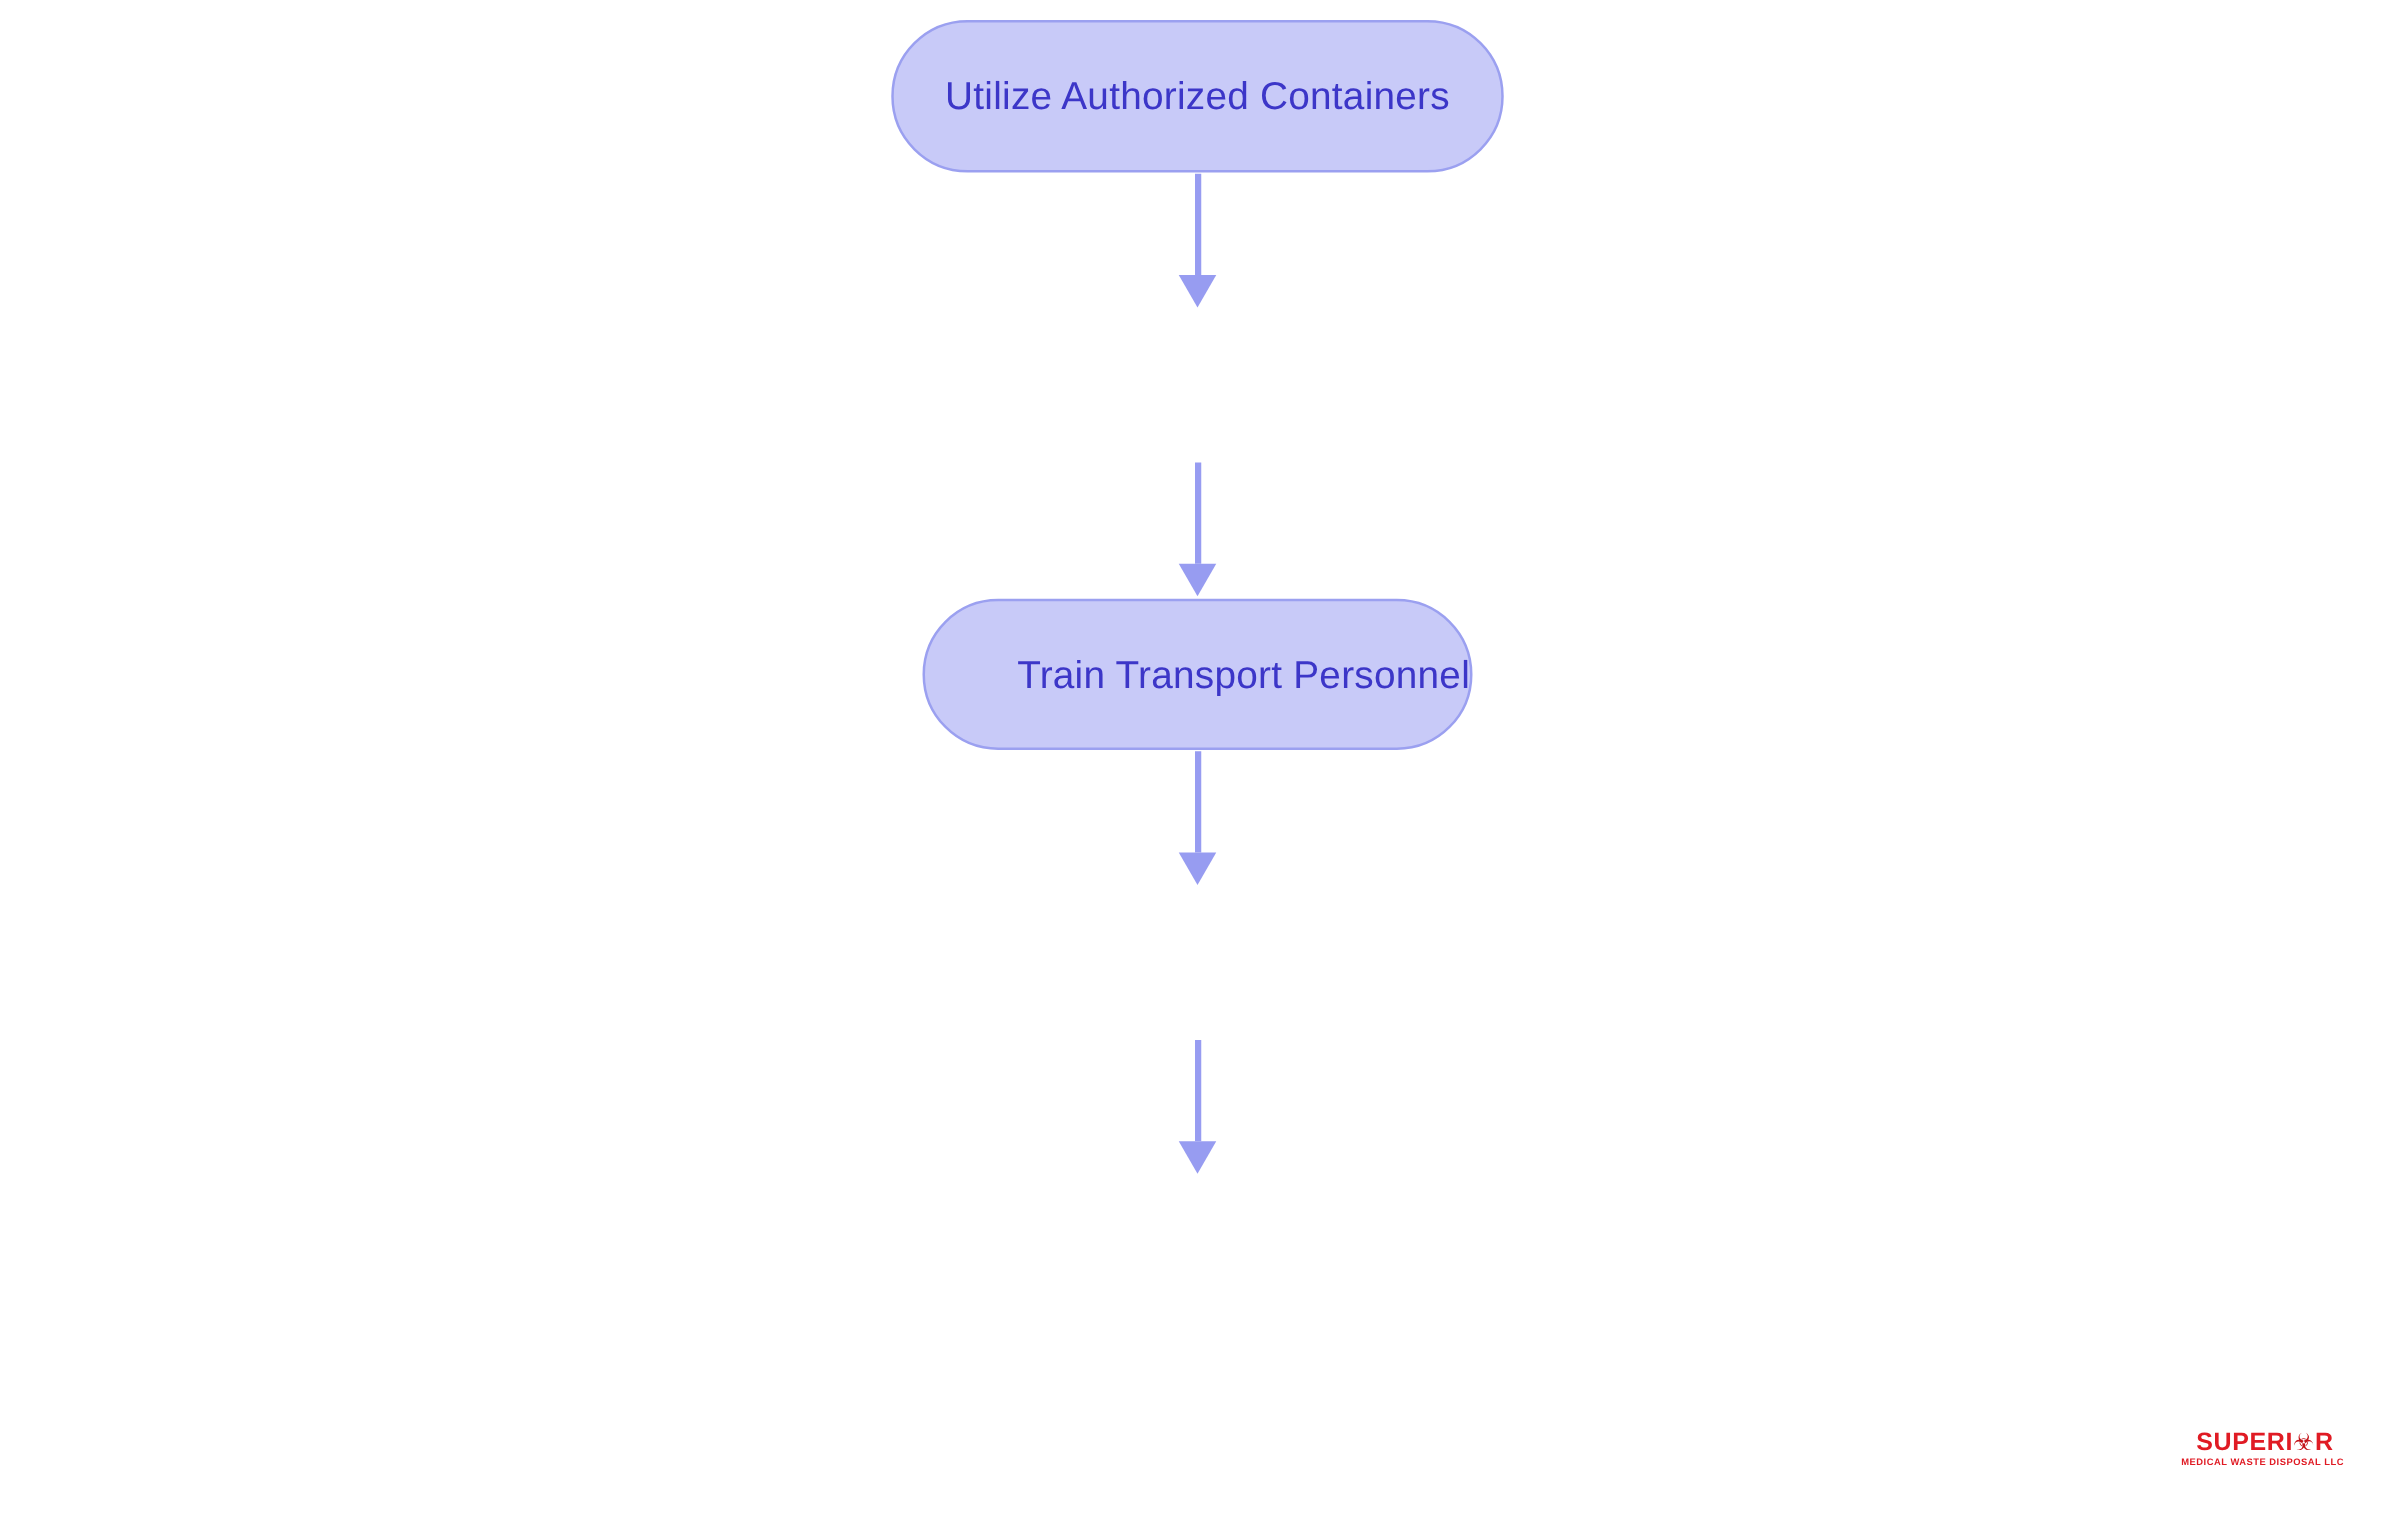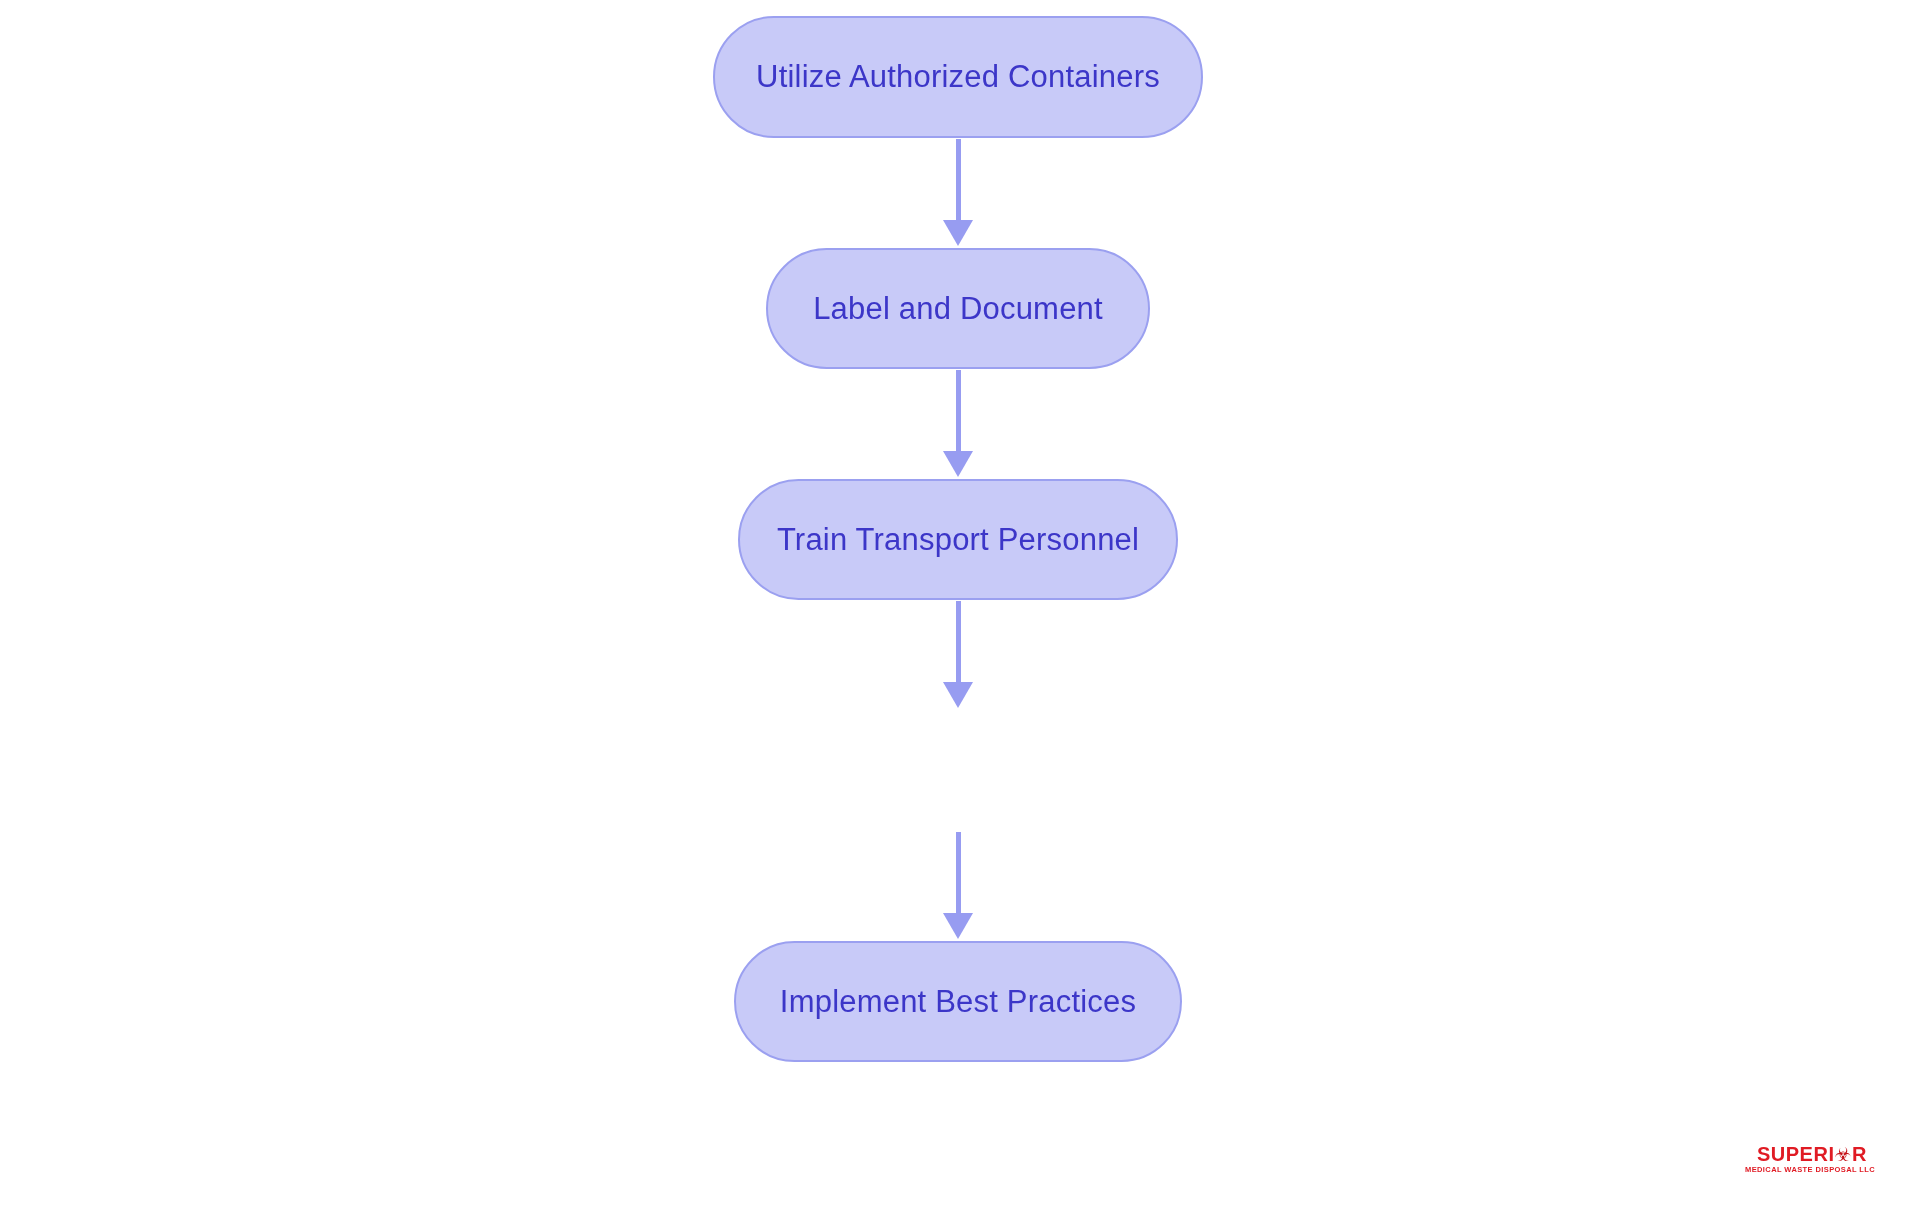--- a/index.html
+++ b/index.html
@@ -26,21 +26,21 @@
     align-items: center;
     justify-content: center;
     text-align: center;
     color: #3c36c8;
     font-size: 31px;
     letter-spacing: 0.2px;
     white-space: nowrap;
   }
   .node-1 { left: 713px; top: 16px;  width: 490px; height: 122px; align-items: center; }
   .node-2 { left: 766px; top: 248px; width: 384px; height: 121px; }
-  .node-3 { left: 738px; top: 479px; width: 440px; height: 121px; }
+  .node-3 { left: 738px; top: 479px; width: 440px; height: 121px; justify-content: flex-end; }
   .node-4 { left: 723px; top: 710px; width: 470px; height: 122px; }
   .node-5 { left: 734px; top: 941px; width: 448px; height: 121px; }
 
   
   .arrow {
     position: absolute;
     left: 958px;
     transform: translateX(-50%);
     display: flex;
     flex-direction: column;
@@ -99,23 +99,20 @@
 
   <div class="node node-1">
     <span>Utilize Authorized Containers</span>
   </div>
 
   <div class="arrow arrow-1">
     <div class="shaft"></div>
     <div class="head"></div>
   </div>
 
-  <div class="node node-2">
-    <span>Label and Document</span>
-  </div>
 
   <div class="arrow arrow-2">
     <div class="shaft"></div>
     <div class="head"></div>
   </div>
 
   <div class="node node-3">
     <span>Train Transport Personnel</span>
   </div>
 
@@ -123,23 +120,20 @@
     <div class="shaft"></div>
     <div class="head"></div>
   </div>
 
 
   <div class="arrow arrow-4">
     <div class="shaft"></div>
     <div class="head"></div>
   </div>
 
-  <div class="node node-5">
-    <span>Implement Best Practices</span>
-  </div>
 
   <div class="logo">
     <div class="brand">
       <span>SUPERI</span><span class="bio">☣</span><span>R</span>
     </div>
     <div class="tagline">MEDICAL WASTE DISPOSAL LLC</div>
   </div>
 
 </div>
 

